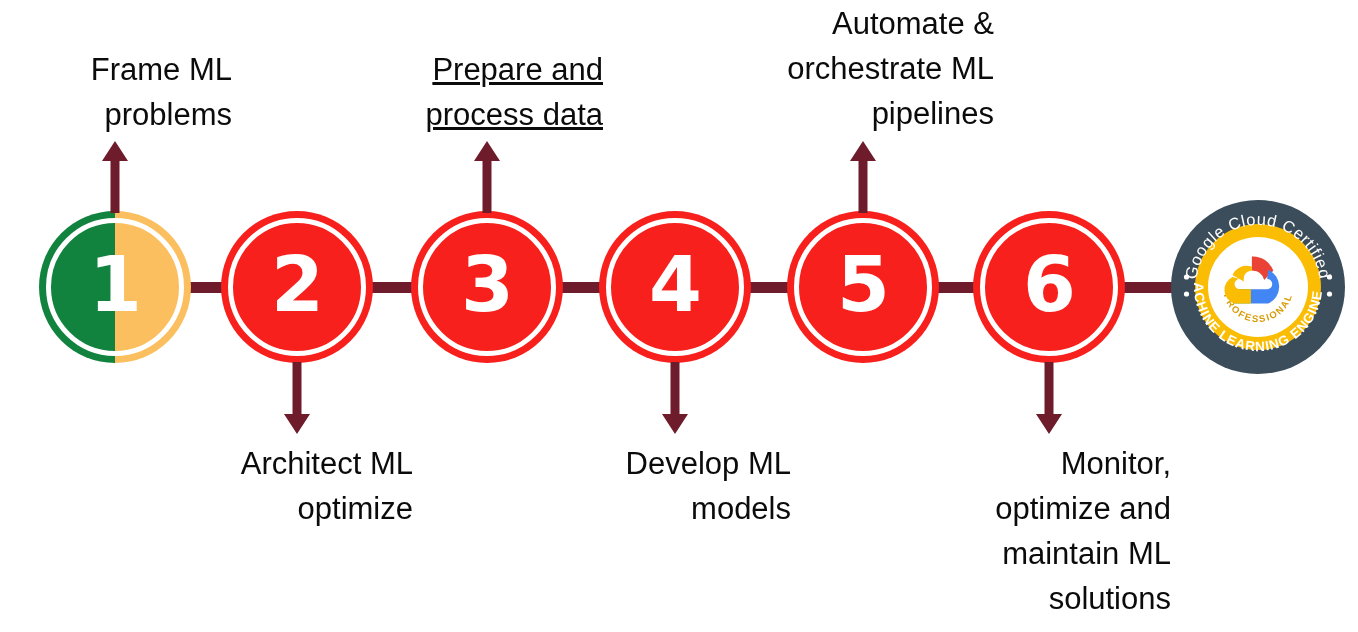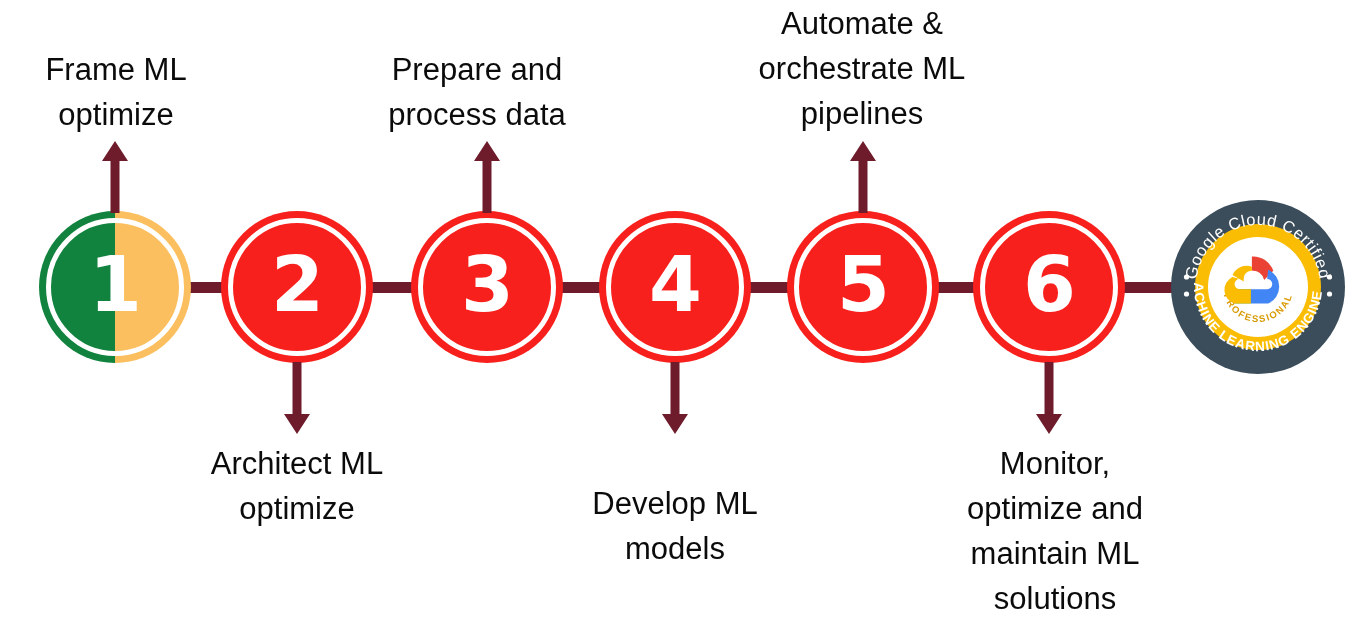--- a/index.html
+++ b/index.html
@@ -81,21 +81,21 @@
   }
   .arrow svg { display: block; }
 
   
   .label {
     position: absolute;
     color: #0B0B0B;
     font-family: "Liberation Sans", "DejaVu Sans", sans-serif;
     font-size: 31px;
     line-height: 1.45;
-    text-align: center;
+    text-align: right;
     white-space: pre-line;
   }
   .label.top { }
   .label.bottom { }
 
   
   .badge {
     position: absolute;
     width: 176px;
     height: 176px;
@@ -120,21 +120,21 @@
     <div class="disc"></div>
     <div class="ringwhite"></div>
     <div class="num">1</div>
   </div>
   <div class="arrow" style="left:102px; top:141px; height:72px;">
     <svg width="26" height="72" viewBox="0 0 26 72" aria-hidden="true">
       <path d="M13 0 L26 20 L17.5 20 L17.5 72 L8.5 72 L8.5 20 L0 20 Z" fill="#6E1C2B"></path>
     </svg>
   </div>
   <div class="label top" style="left:0px; top:48px; width:232px;">Frame ML
-optimize</div>
+problems</div>
 
   <div class="node red" style="left:221px;">
     <div class="disc"></div>
     <div class="ringwhite"></div>
     <div class="num">2</div>
   </div>
   <div class="arrow" style="left:284px; top:362px; height:72px;">
     <svg width="26" height="72" viewBox="0 0 26 72" aria-hidden="true">
       <path d="M13 72 L0 52 L8.5 52 L8.5 0 L17.5 0 L17.5 52 L26 52 Z" fill="#6E1C2B"></path>
     </svg>
@@ -145,34 +145,34 @@
   <div class="node red" style="left:411px;">
     <div class="disc"></div>
     <div class="ringwhite"></div>
     <div class="num">3</div>
   </div>
   <div class="arrow" style="left:474px; top:141px; height:72px;">
     <svg width="26" height="72" viewBox="0 0 26 72" aria-hidden="true">
       <path d="M13 0 L26 20 L17.5 20 L17.5 72 L8.5 72 L8.5 20 L0 20 Z" fill="#6E1C2B"></path>
     </svg>
   </div>
-  <div class="label top" style="left:361px; top:48px; width:232px;">Prepare and
+  <div class="label top" style="left:371px; top:48px; width:232px;text-decoration:underline;">Prepare and
 process data</div>
 
   <div class="node red" style="left:599px;">
     <div class="disc"></div>
     <div class="ringwhite"></div>
     <div class="num">4</div>
   </div>
   <div class="arrow" style="left:662px; top:362px; height:72px;">
     <svg width="26" height="72" viewBox="0 0 26 72" aria-hidden="true">
       <path d="M13 72 L0 52 L8.5 52 L8.5 0 L17.5 0 L17.5 52 L26 52 Z" fill="#6E1C2B"></path>
     </svg>
   </div>
-  <div class="label bottom" style="left:559px; top:442px; width:232px;margin-top:40px;">Develop ML
+  <div class="label bottom" style="left:559px; top:442px; width:232px;">Develop ML
 models</div>
 
   <div class="node red" style="left:787px;">
     <div class="disc"></div>
     <div class="ringwhite"></div>
     <div class="num">5</div>
   </div>
   <div class="arrow" style="left:850px; top:141px; height:72px;">
     <svg width="26" height="72" viewBox="0 0 26 72" aria-hidden="true">
       <path d="M13 0 L26 20 L17.5 20 L17.5 72 L8.5 72 L8.5 20 L0 20 Z" fill="#6E1C2B"></path>

